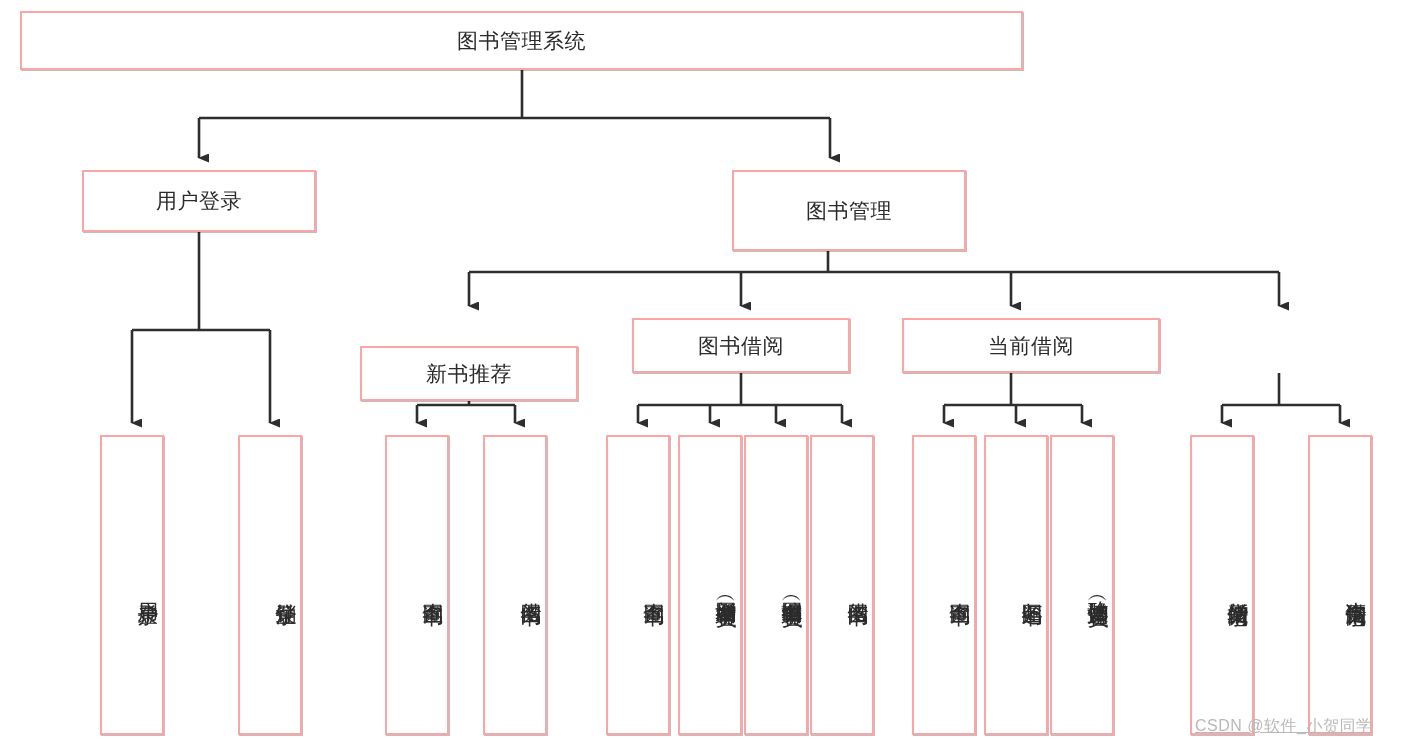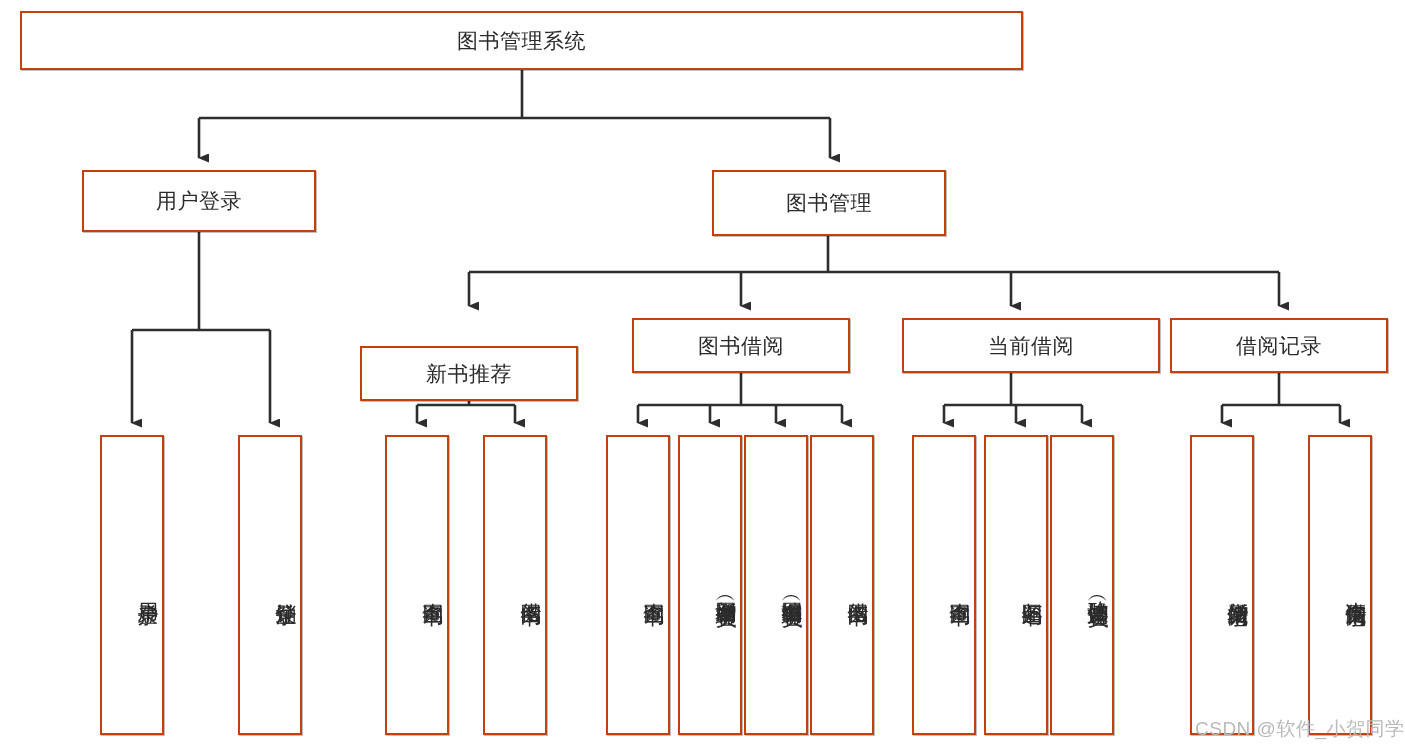--- a/index.html
+++ b/index.html
@@ -18,21 +18,21 @@
     position: absolute;
     left: 0;
     top: 0;
     width: 1405px;
     height: 747px;
   }
   .node-box {
     position: absolute;
     box-sizing: border-box;
     background: #ffffff;
-    border: 2px solid #c2410c;
+    border: 2px solid #fca5a5;
     box-shadow: 1px 1px 0 rgba(0,0,0,0.25);
   }
   .node-label-h {
     position: absolute;
     left: 0; top: 0; right: 0; bottom: 0;
     display: flex;
     align-items: center;
     justify-content: center;
     font-size: 21px;
     color: #2b2b2b;
@@ -52,24 +52,25 @@
     writing-mode: vertical-rl;
     text-orientation: upright;
     letter-spacing: 1px;
     white-space: nowrap;
   }
   .leaf-box .node-label-v {
     padding-top: 6px;
   }
   .watermark {
     position: absolute;
-    font-size: 19px;
+    font-size: 16px;
     color: #b9b9b9;
     white-space: nowrap;
     letter-spacing: 0.5px;
+    text-decoration: underline;
   }
   svg.connectors {
     position: absolute;
     left: 0;
     top: 0;
     width: 1405px;
     height: 747px;
     pointer-events: none;
   }
 </style>
@@ -129,35 +130,32 @@
     </g>
   </svg>
 
   <div class="node-box" id="title-node" style="left: 20px; top: 11px; width: 1003px; height: 59px;">
     <span class="node-label-h">图书管理系统</span>
   </div>
 
   <div class="node-box" id="l2-0" style="left: 82px; top: 170px; width: 234px; height: 62px;">
     <span class="node-label-h">用户登录</span>
   </div>
-  <div class="node-box" id="l2-1" style="left: 712px; top: 170px; width: 234px; height: 66px;">
+  <div class="node-box" id="l2-1" style="left: 732px; top: 170px; width: 234px; height: 81px;">
     <span class="node-label-h">图书管理</span>
   </div>
 
   <div class="node-box" id="l3-0" style="left: 360px; top: 318px; width: 218px; height: 55px; margin-top: 28px;">
     <span class="node-label-h">新书推荐</span>
   </div>
   <div class="node-box" id="l3-1" style="left: 632px; top: 318px; width: 218px; height: 55px;">
     <span class="node-label-h">图书借阅</span>
   </div>
   <div class="node-box" id="l3-2" style="left: 902px; top: 318px; width: 258px; height: 55px;">
     <span class="node-label-h">当前借阅</span>
-  </div>
-  <div class="node-box" id="l3-3" style="left: 1170px; top: 318px; width: 218px; height: 55px;">
-    <span class="node-label-h">借阅记录</span>
   </div>
 
   <div class="node-box leaf-box" id="leaf-0" style="left: 100px; top: 435px; width: 64px; height: 300px;">
     <span class="node-label-v">用户登录</span>
   </div>
   <div class="node-box leaf-box" id="leaf-1" style="left: 238px; top: 435px; width: 64px; height: 300px;">
     <span class="node-label-v">注销登录</span>
   </div>
   <div class="node-box leaf-box" id="leaf-2" style="left: 385px; top: 435px; width: 64px; height: 300px;">
     <span class="node-label-v">查询图书</span>

